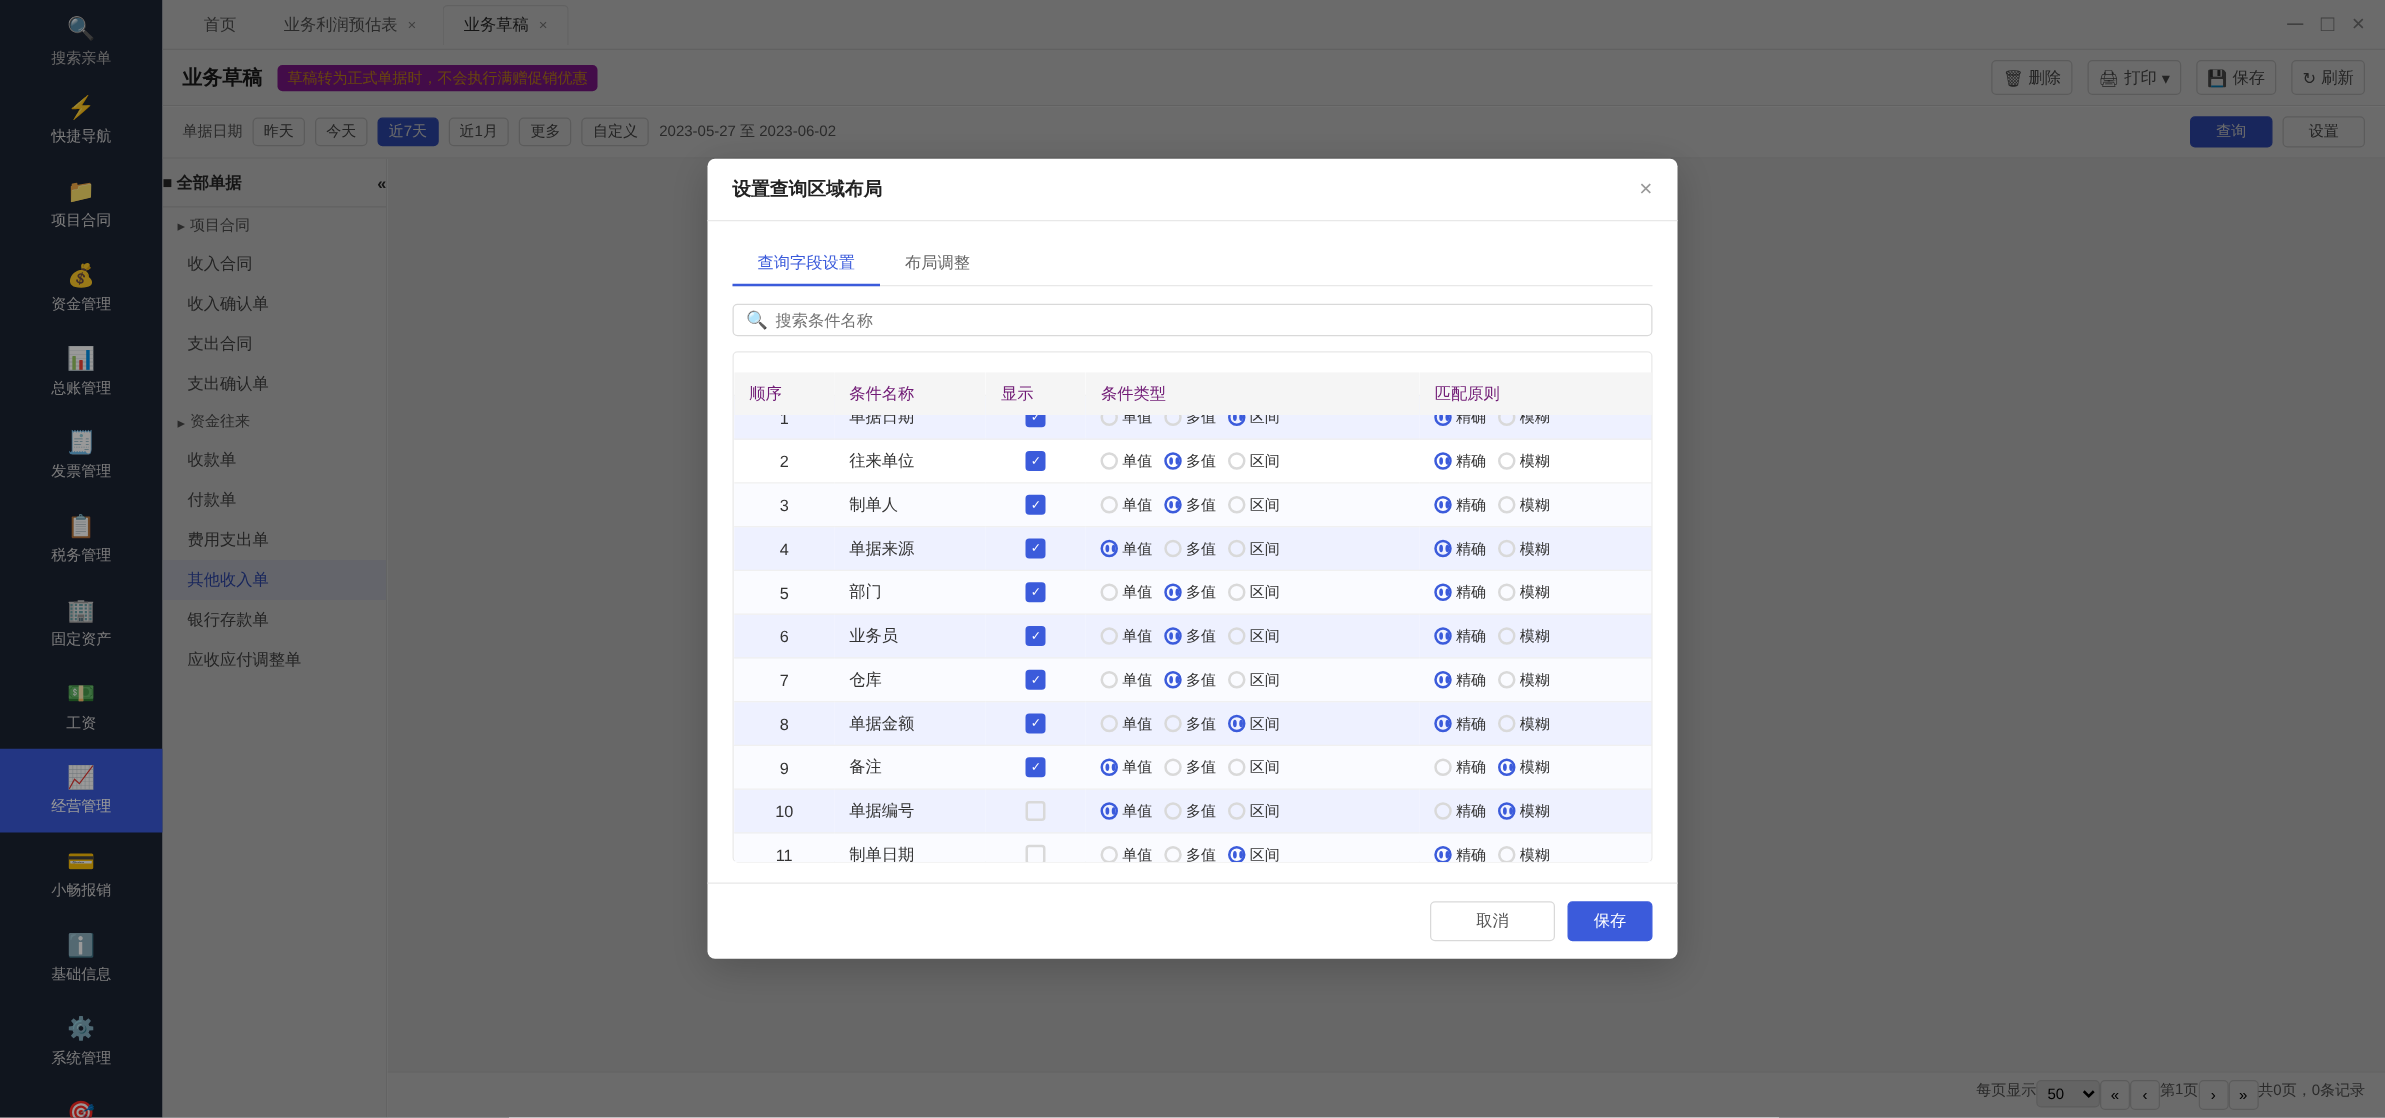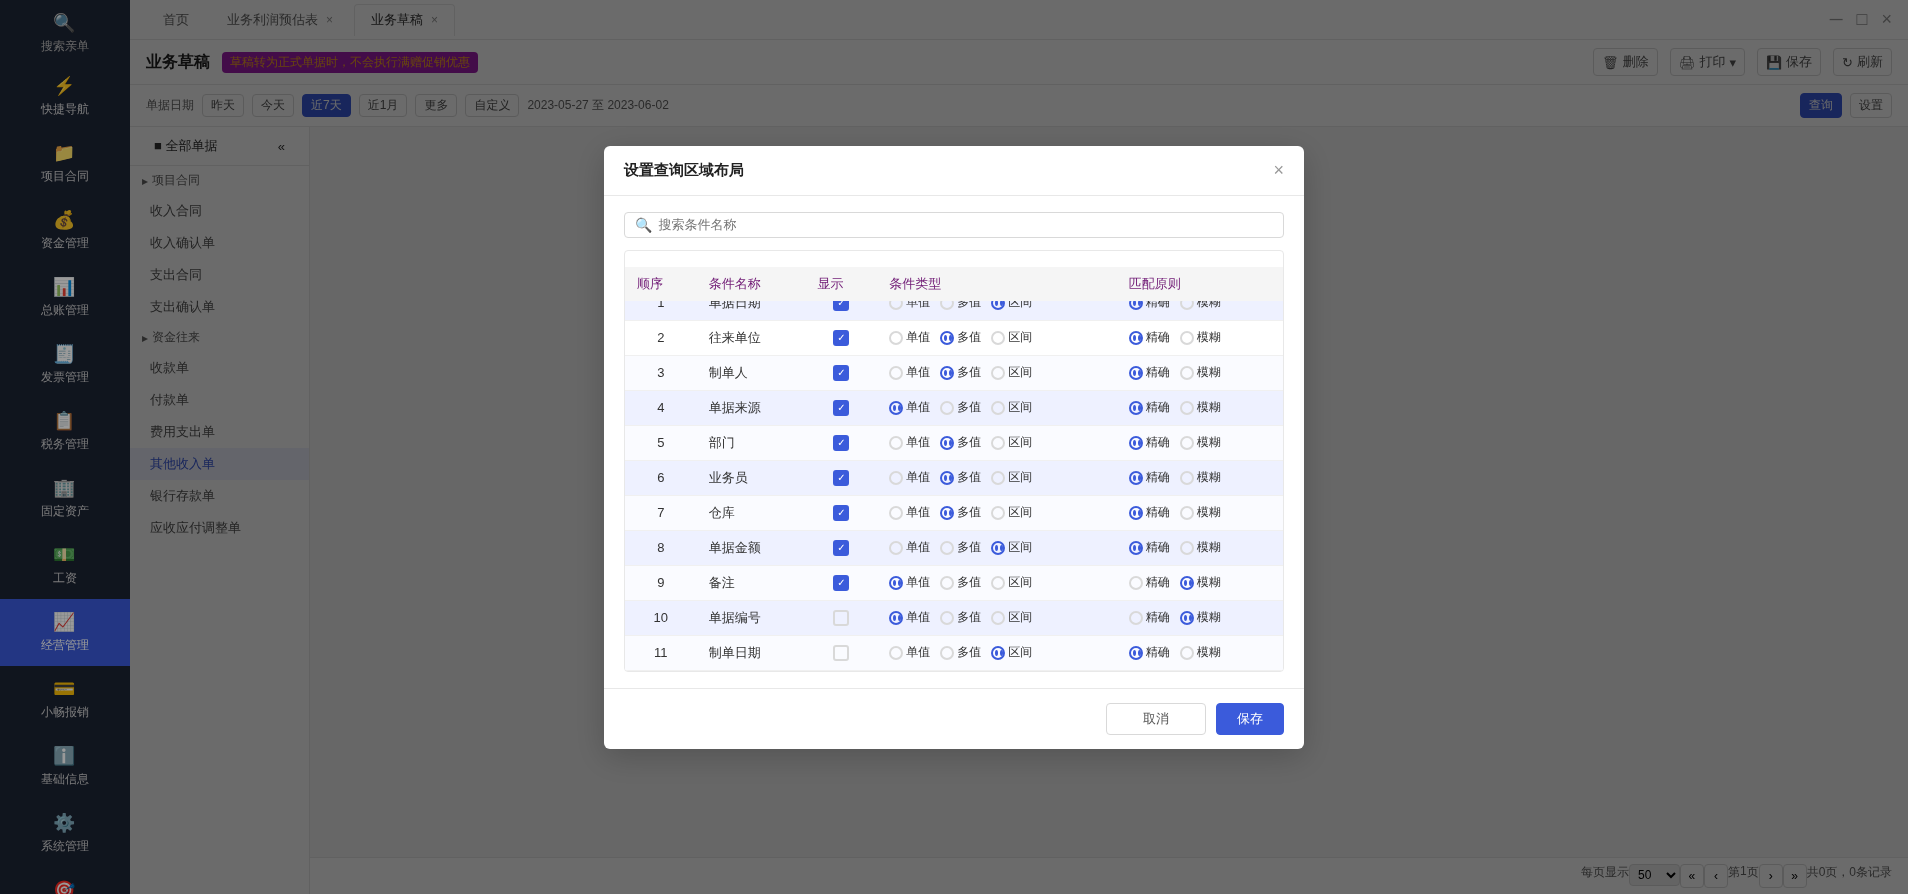--- a/index.html
+++ b/index.html
@@ -33,45 +33,45 @@
     .page-subtitle { font-size: 12px; color: #f5a623; background: #a21caf; padding: 2px 8px; border-radius: 4px; }
     .header-actions { display: flex; gap: 12px; align-items: center; }
     .header-btn { display: flex; align-items: center; gap: 4px; font-size: 13px; color: #555; cursor: pointer; padding: 4px 8px; border: 1px solid #d9d9d9; border-radius: 4px; background: #fff; }
 
     
     .filter-bar { background: #fff; padding: 8px 16px; display: flex; align-items: center; gap: 8px; border-bottom: 1px solid #e8e8e8; }
     .filter-label { font-size: 12px; color: #666; }
     .date-btn { font-size: 12px; padding: 2px 8px; border: 1px solid #d9d9d9; border-radius: 4px; cursor: pointer; background: #fff; color: #555; }
     .date-btn.active { background: #3b5bdb; color: #fff; border-color: #3b5bdb; }
     .date-range { font-size: 12px; color: #666; }
-    .toolbar-btn { font-size: 12px; padding: 3px 8px; border: 1px solid #d9d9d9; border-radius: 4px; cursor: pointer; background: #fff; color: #555; }
+    .toolbar-btn { font-size: 12px; padding: 3px 20px; border: 1px solid #d9d9d9; border-radius: 4px; cursor: pointer; background: #fff; color: #555; }
     .toolbar-btn.primary { background: #3b5bdb; color: #fff; border-color: #3b5bdb; }
 
     
     .table-container { flex: 1; background: #f5f5f5; padding: 8px 16px; overflow: auto; }
     .no-data { text-align: center; padding: 60px; color: #999; font-size: 14px; }
 
     
     .bottom-bar { background: #fff; border-top: 1px solid #e8e8e8; padding: 6px 16px; display: flex; align-items: flex-start; justify-content: flex-end; gap: 0; font-size: 12px; color: #666; }
     .page-size-select { border: 1px solid #d9d9d9; padding: 2px 4px; border-radius: 4px; font-size: 12px; }
     .pagination-btn { width: 24px; height: 24px; display: inline-flex; align-items: center; justify-content: center; border: 1px solid #d9d9d9; border-radius: 4px; cursor: pointer; background: #fff; font-size: 12px; }
 
     
     .left-nav { width: 180px; background: #fff; border-right: 1px solid #e8e8e8; overflow-y: auto; flex-shrink: 0; }
-    .left-nav-header { padding: 10px 24px; display: flex; align-items: center; justify-content: space-between; font-weight: 400; font-size: 13px; border-bottom: 1px solid #e8e8e8; }
+    .left-nav-header { padding: 10px 0; display: flex; align-items: center; justify-content: space-between; font-weight: 700; font-size: 13px; border-bottom: 1px solid #e8e8e8; }
     .left-nav-item { padding: 7px 16px 7px 20px; font-size: 13px; cursor: pointer; color: #555; }
     .left-nav-item.active { color: #3b5bdb; background: #eef1ff; font-weight: 500; }
     .left-nav-group { padding: 6px 12px; font-size: 12px; color: #666; font-weight: 500; cursor: pointer; display: flex; align-items: center; gap: 4px; }
 
     
     .content-wrapper { display: flex; flex: 1; overflow: hidden; }
 
     
     .modal-overlay { position: fixed; top: 0; left: 0; width: 100%; height: 100%; background: rgba(0,0,0,0.4); z-index: 1000; display: flex; align-items: center; justify-content: center; }
-    .modal { background: #fff; border-radius: 6px; width: 700px; max-height: 640px; display: flex; flex-direction: column; box-shadow: 0 8px 32px rgba(0,0,0,0.2); }
+    .modal { background: #fff; border-radius: 6px; width: 776px; max-height: 640px; display: flex; flex-direction: column; box-shadow: 0 8px 32px rgba(0,0,0,0.2); }
     .modal-header { padding: 14px 20px; border-bottom: 1px solid #e8e8e8; display: flex; align-items: center; justify-content: space-between; }
     .modal-title { font-size: 15px; font-weight: 600; color: #222; }
     .modal-close { cursor: pointer; font-size: 18px; color: #999; }
     .modal-body { padding: 16px 20px; flex: 1; overflow: hidden; display: flex; flex-direction: column; }
     .modal-tabs { display: flex; gap: 0; border-bottom: 1px solid #e8e8e8; margin-bottom: 14px; }
     .modal-tab { padding: 8px 20px; cursor: pointer; font-size: 13px; color: #666; border-bottom: 2px solid transparent; margin-bottom: -1px; }
     .modal-tab.active { color: #3b5bdb; border-bottom-color: #3b5bdb; font-weight: 500; }
     .search-bar { display: flex; align-items: center; border: 1px solid #d9d9d9; border-radius: 4px; padding: 4px 10px; gap: 6px; margin-bottom: 12px; }
     .search-bar input { border: none; outline: none; font-size: 13px; flex: 1; background: transparent; }
     .search-icon { color: #999; font-size: 14px; }
@@ -284,20 +284,24 @@
 <div class="modal-overlay">
   <div class="modal">
 
     <div class="modal-header">
       <span class="modal-title">设置查询区域布局</span>
       <span class="modal-close">×</span>
     </div>
 
     <div class="modal-body">
 
+      <div class="modal-tabs">
+        <div class="modal-tab active">查询字段设置</div>
+        <div class="modal-tab">布局调整</div>
+      </div>
 
       <div class="search-bar">
         <span class="search-icon">🔍</span>
         <input type="text" placeholder="搜索条件名称" style="">
       </div>
 
       <div class="modal-table-wrap">
         <table class="modal-table">
           <thead>
             <tr>

